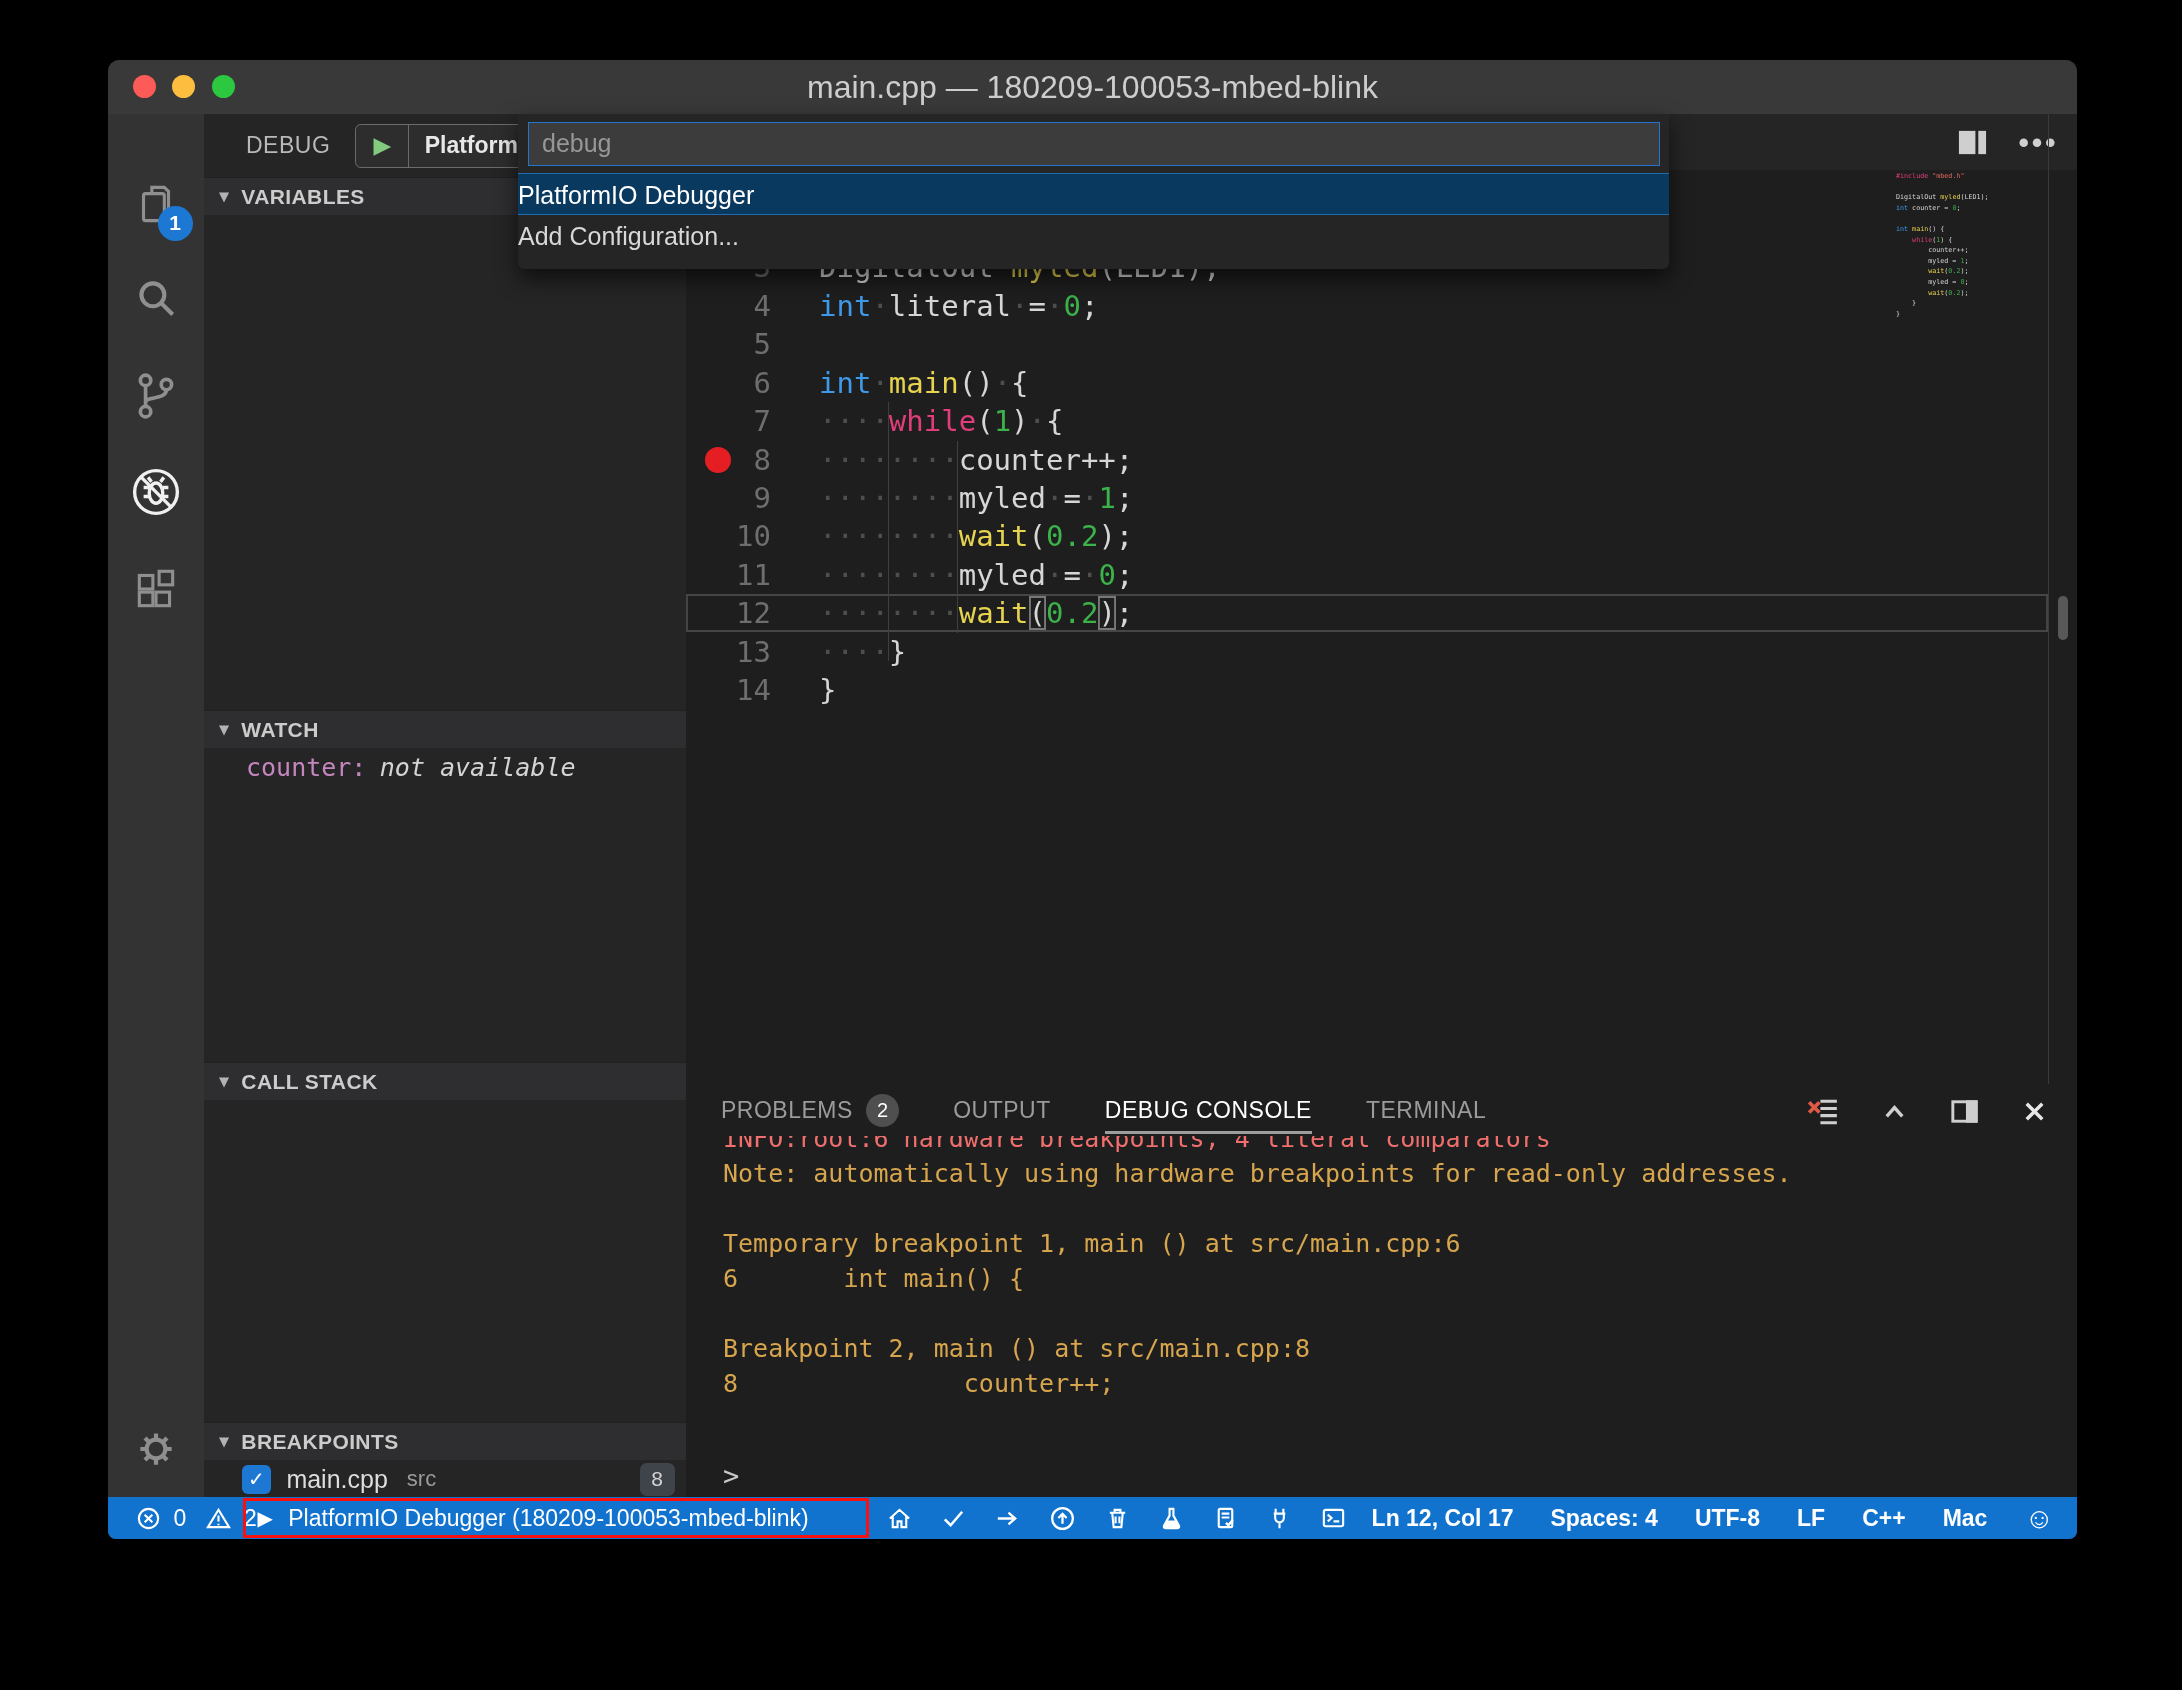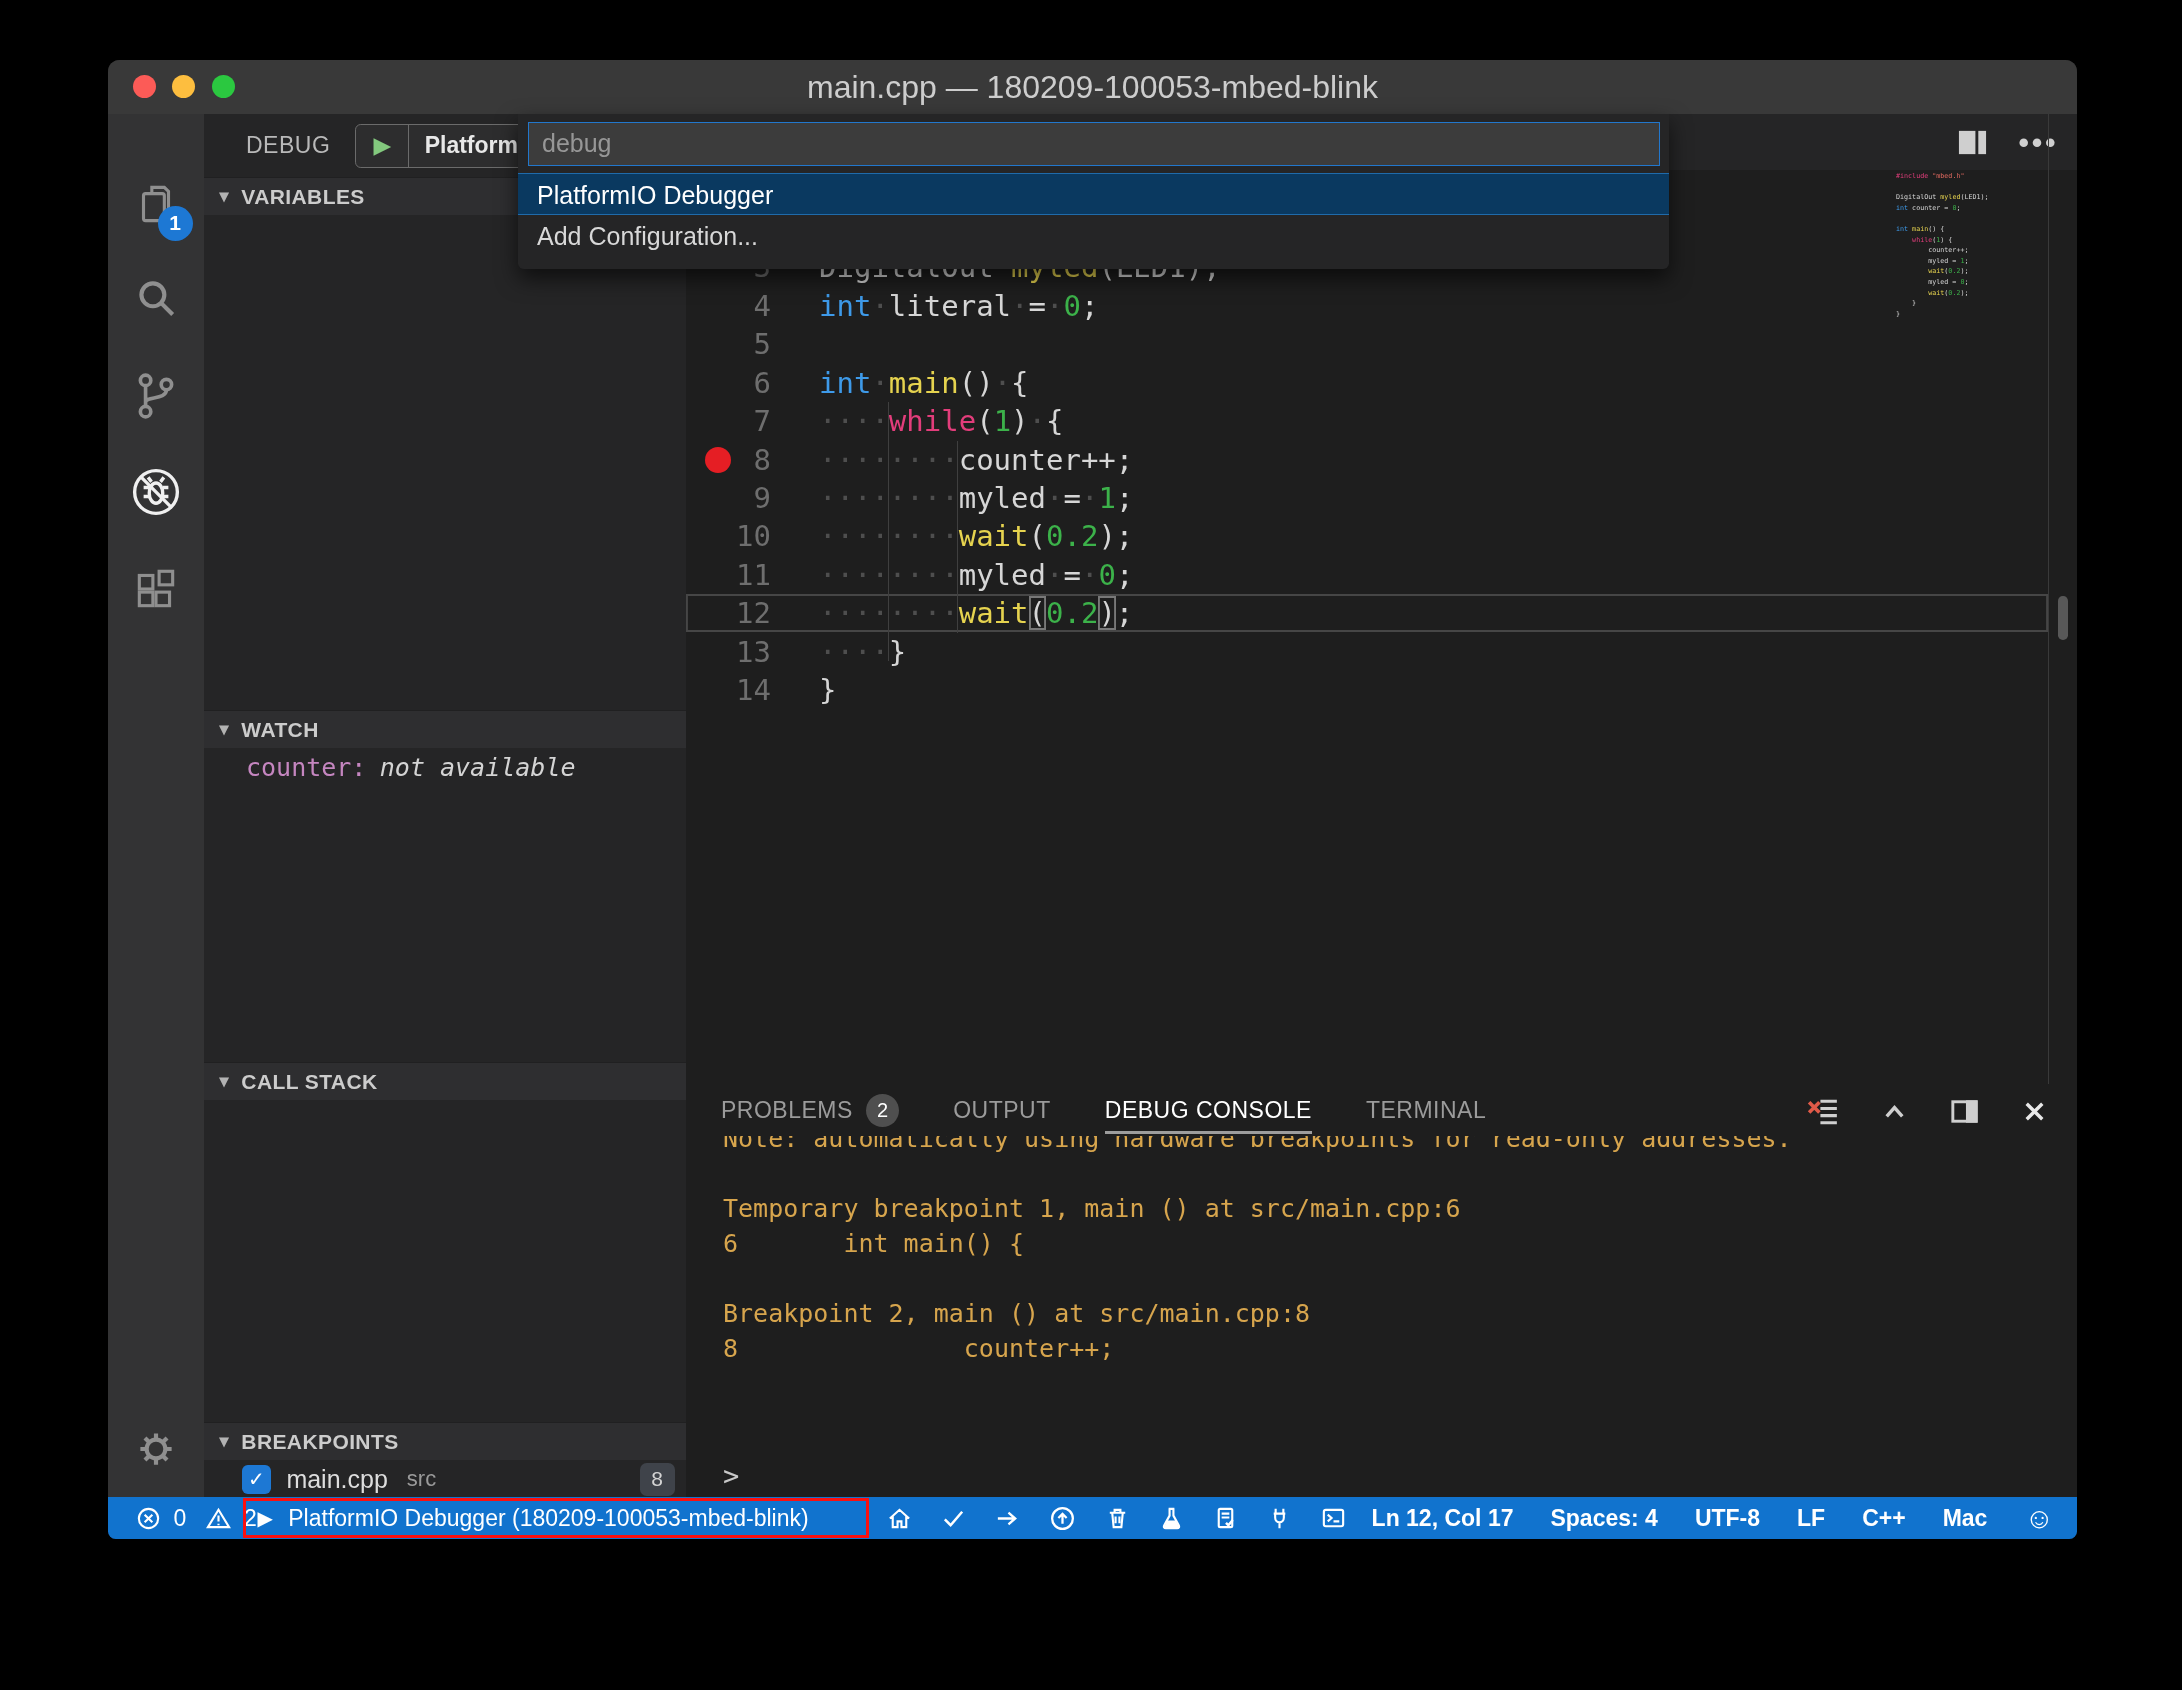--- a/index.html
+++ b/index.html
@@ -65,21 +65,21 @@
   .statusbar{position:absolute;left:0;right:0;bottom:0;height:42px;background:#1173ce;color:#fff;font-size:23px;}
   .sb-left{position:absolute;left:27px;top:0;height:42px;display:flex;align-items:center;gap:11.5px;}
   .red-box{position:absolute;left:135px;top:1px;width:626px;height:40px;border:3.8px solid #fb1010;box-sizing:border-box;display:flex;align-items:center;gap:15.4px;padding-left:11.5px;white-space:nowrap;overflow:hidden;}
   .rb-play{font-size:20px;}
   .sb-icons{position:absolute;left:778px;top:0;height:42px;display:flex;align-items:center;gap:27px;}
   .sb-right{position:absolute;right:23px;top:0;height:42px;display:flex;align-items:center;gap:37px;font-weight:bold;}
   .smiley{font-size:29px;line-height:29px;}
   
   .overlay{position:absolute;left:410px;top:54px;width:1151px;background:#252526;z-index:100;box-shadow:0 9.6px 21px rgba(0,0,0,.6);border-radius:0 0 5.8px 5.8px;padding-bottom:11.5px;}
   .qi-input{display:block;box-sizing:border-box;margin:7.7px 9.6px 7.7px;width:1132px;height:44px;background:#3c3c3c;border:1.9px solid #2277cc;color:#979797;font-size:25px;padding:0 13.4px;outline:none;font-family:"Liberation Sans",sans-serif;}
-  .qi-item{height:42px;line-height:42px;padding-left:19px;color:#d8d8d8;font-size:25px;}
+  .qi-item{height:42px;line-height:42px;color:#d8d8d8;font-size:25px;}
   .qi-item.sel{background:#0a3960;border-top:1px solid #1f6bab;border-bottom:1px solid #1f6bab;color:#fff;box-sizing:border-box;}
   svg{display:block;}
 </style>
 </head>
 <body>
 
 <div class="window">
 
   <div class="titlebar">
     <div class="lights">
@@ -258,20 +258,21 @@
             <rect x="21" y="8" width="9" height="20" fill="#cfcfcf"></rect>
         </svg>
         </span>
       <span>
         <svg width="35" height="35" viewBox="0 0 36 36" fill="none" stroke="#e8e8e8" stroke-width="3.5">
           <path d="M10 10 L26 26 M26 10 L10 26"></path>
         </svg>
         </span>
     </div>
     <div class="console" id="console">
+        <div class="cline c-red">INFO:root:6 hardware breakpoints, 4 literal comparators</div>
         <div class="cline c-orange">Note: automatically using hardware breakpoints for read-only addresses.</div>
         <div class="cline c-orange">&nbsp;</div>
         <div class="cline c-orange">Temporary breakpoint 1, main () at src/main.cpp:6</div>
         <div class="cline c-orange">6       int main() {</div>
         <div class="cline c-orange">&nbsp;</div>
         <div class="cline c-orange">Breakpoint 2, main () at src/main.cpp:8</div>
         <div class="cline c-orange">8               counter++;</div>
       </div>
     <div class="prompt">&gt;</div>
   </div>

